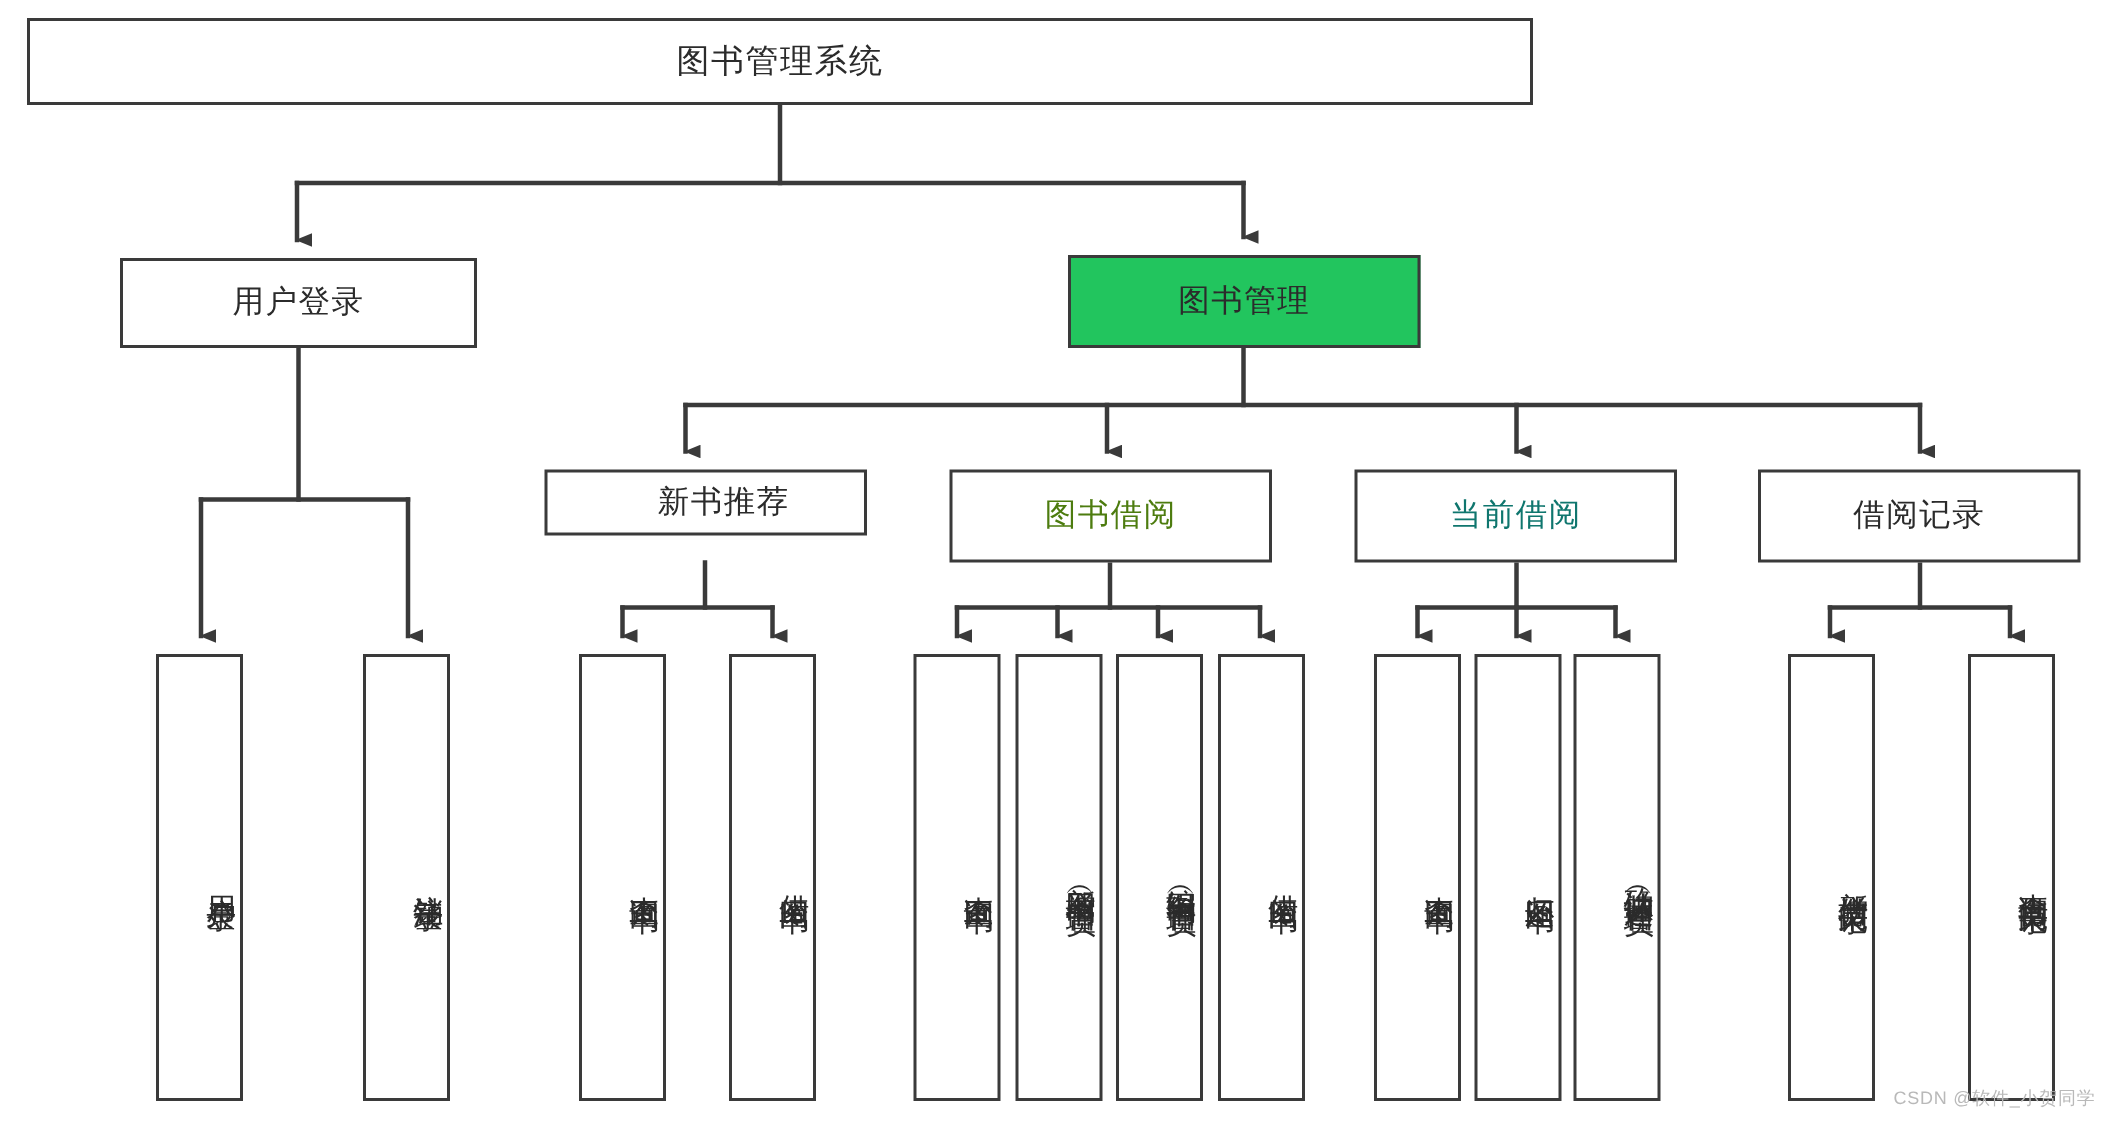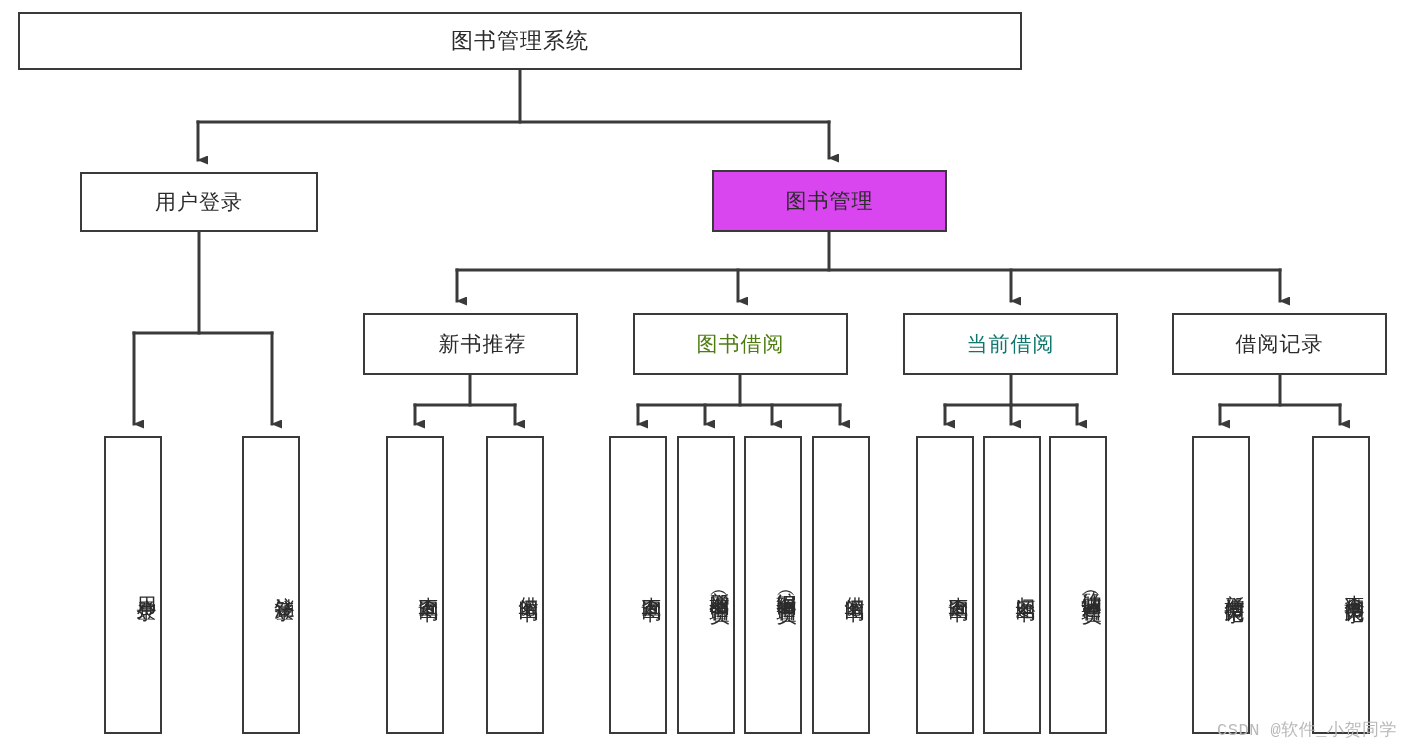--- a/index.html
+++ b/index.html
@@ -57,26 +57,25 @@
     display: block;
     writing-mode: vertical-rl;
     text-orientation: upright;
     text-align: center;
   }
   .node.level-1 { font-size: 22px; }
   #watermark {
     position: absolute;
     right: 8px;
     bottom: 6px;
-    font-size: 17px;
+    font-size: 12px;
     color: #b9b9b9;
     white-space: nowrap;
     letter-spacing: 0.5px;
     user-select: none;
-    font-family: Liberation Mono, monospace;
   }
 </style>
 </head>
 <body>
 
 <div id="diagram-root" style="background: rgb(255, 255, 255);">
 
   <svg id="edge-layer" viewBox="0 0 1405 747">
     <defs>
       <marker id="arrow" markerWidth="9" markerHeight="11" refX="4.5" refY="10" orient="auto" markerUnits="userSpaceOnUse">
@@ -127,25 +126,25 @@
     </g>
   </svg>
 
   <div class="node horizontal level-1" style="left: 18px; top: 12px; width: 1004px; height: 58px; border-color: rgb(58, 58, 58); background: rgb(255, 255, 255); color: rgb(43, 43, 43);">
       <span>图书管理系统</span>
     </div>
 
   <div class="node horizontal" style="left: 80px; top: 172px; width: 238px; height: 60px; border-color: rgb(58, 58, 58); background: rgb(255, 255, 255); color: rgb(43, 43, 43);">
       <span>用户登录</span>
     </div>
-  <div class="node horizontal" style="left: 712px; top: 170px; width: 235px; height: 62px; border-color: rgb(58, 58, 58); background: #d946ef; color: rgb(43, 43, 43);">
+  <div class="node horizontal" style="left: 712px; top: 170px; width: 235px; height: 62px; border-color: rgb(58, 58, 58); background: #22c55e; color: rgb(43, 43, 43);">
       <span>图书管理</span>
     </div>
 
-  <div class="node horizontal" style="left: 363px; top: 313px; width: 215px; height: 62px; border-color: rgb(58, 58, 58); background: rgb(255, 255, 255); color: rgb(43, 43, 43); padding-left: 24px;">
+  <div class="node horizontal" style="left: 363px; top: 313px; width: 215px; height: 44px; border-color: rgb(58, 58, 58); background: rgb(255, 255, 255); color: rgb(43, 43, 43); padding-left: 24px;">
       <span>新书推荐</span>
     </div>
   <div class="node horizontal" style="left: 633px; top: 313px; width: 215px; height: 62px; border-color: rgb(58, 58, 58); background: rgb(255, 255, 255); color: #4d7c0f;">
       <span>图书借阅</span>
     </div>
   <div class="node horizontal" style="left: 903px; top: 313px; width: 215px; height: 62px; border-color: rgb(58, 58, 58); background: rgb(255, 255, 255); color: #0f766e;">
       <span>当前借阅</span>
     </div>
   <div class="node horizontal" style="left: 1172px; top: 313px; width: 215px; height: 62px; border-color: rgb(58, 58, 58); background: rgb(255, 255, 255); color: rgb(43, 43, 43);">
       <span>借阅记录</span>

